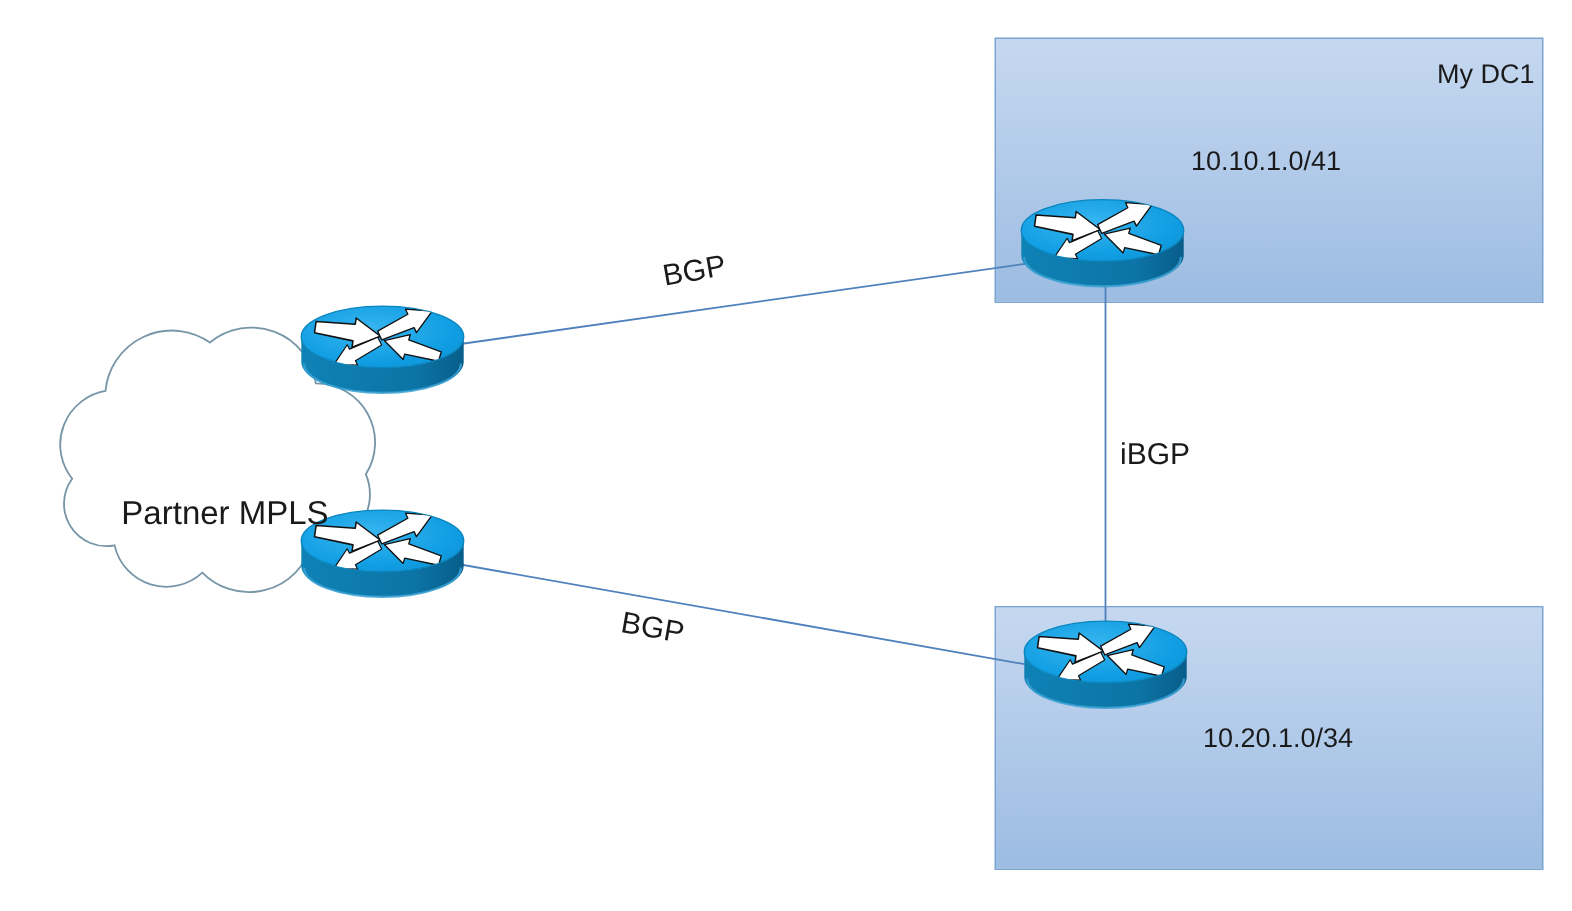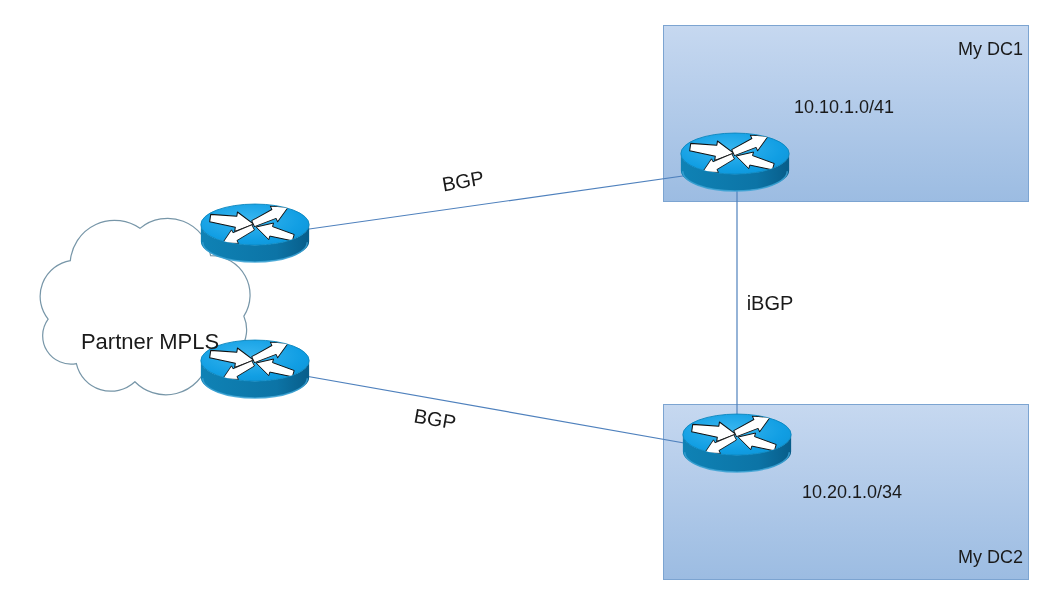--- a/index.html
+++ b/index.html
@@ -113,19 +113,18 @@
   <svg class="router" id="router-dc1" viewBox="0 0 120 66">
       <use href="#routerSymbol"></use>
     </svg>
   <svg class="router" id="router-dc2" viewBox="0 0 120 66">
       <use href="#routerSymbol"></use>
     </svg>
 
   <div class="lbl" id="lbl-cloud">Partner MPLS</div>
   <div class="lbl" id="lbl-dc1">My DC1</div>
   <div class="lbl" id="lbl-sub1">10.10.1.0/41</div>
-  <div class="lbl" id="lbl-dc2">My DC2</div>
   <div class="lbl" id="lbl-sub2">10.20.1.0/34</div>
   <div class="lbl" id="lbl-bgp-top">BGP</div>
   <div class="lbl" id="lbl-bgp-bot">BGP</div>
   <div class="lbl" id="lbl-ibgp">iBGP</div>
 
 </div>
 
 </body></html>

